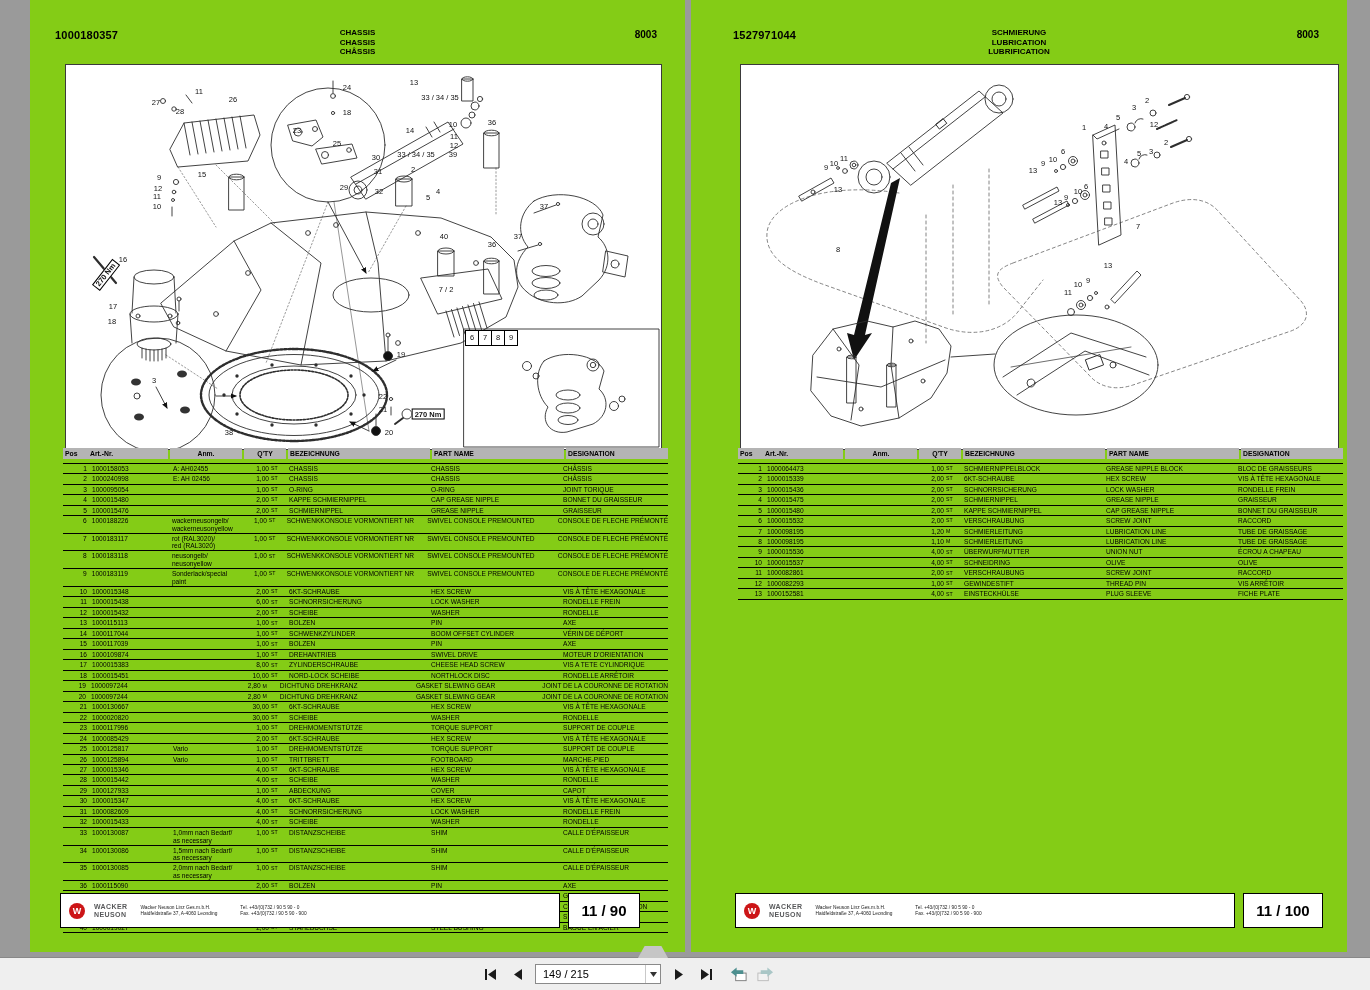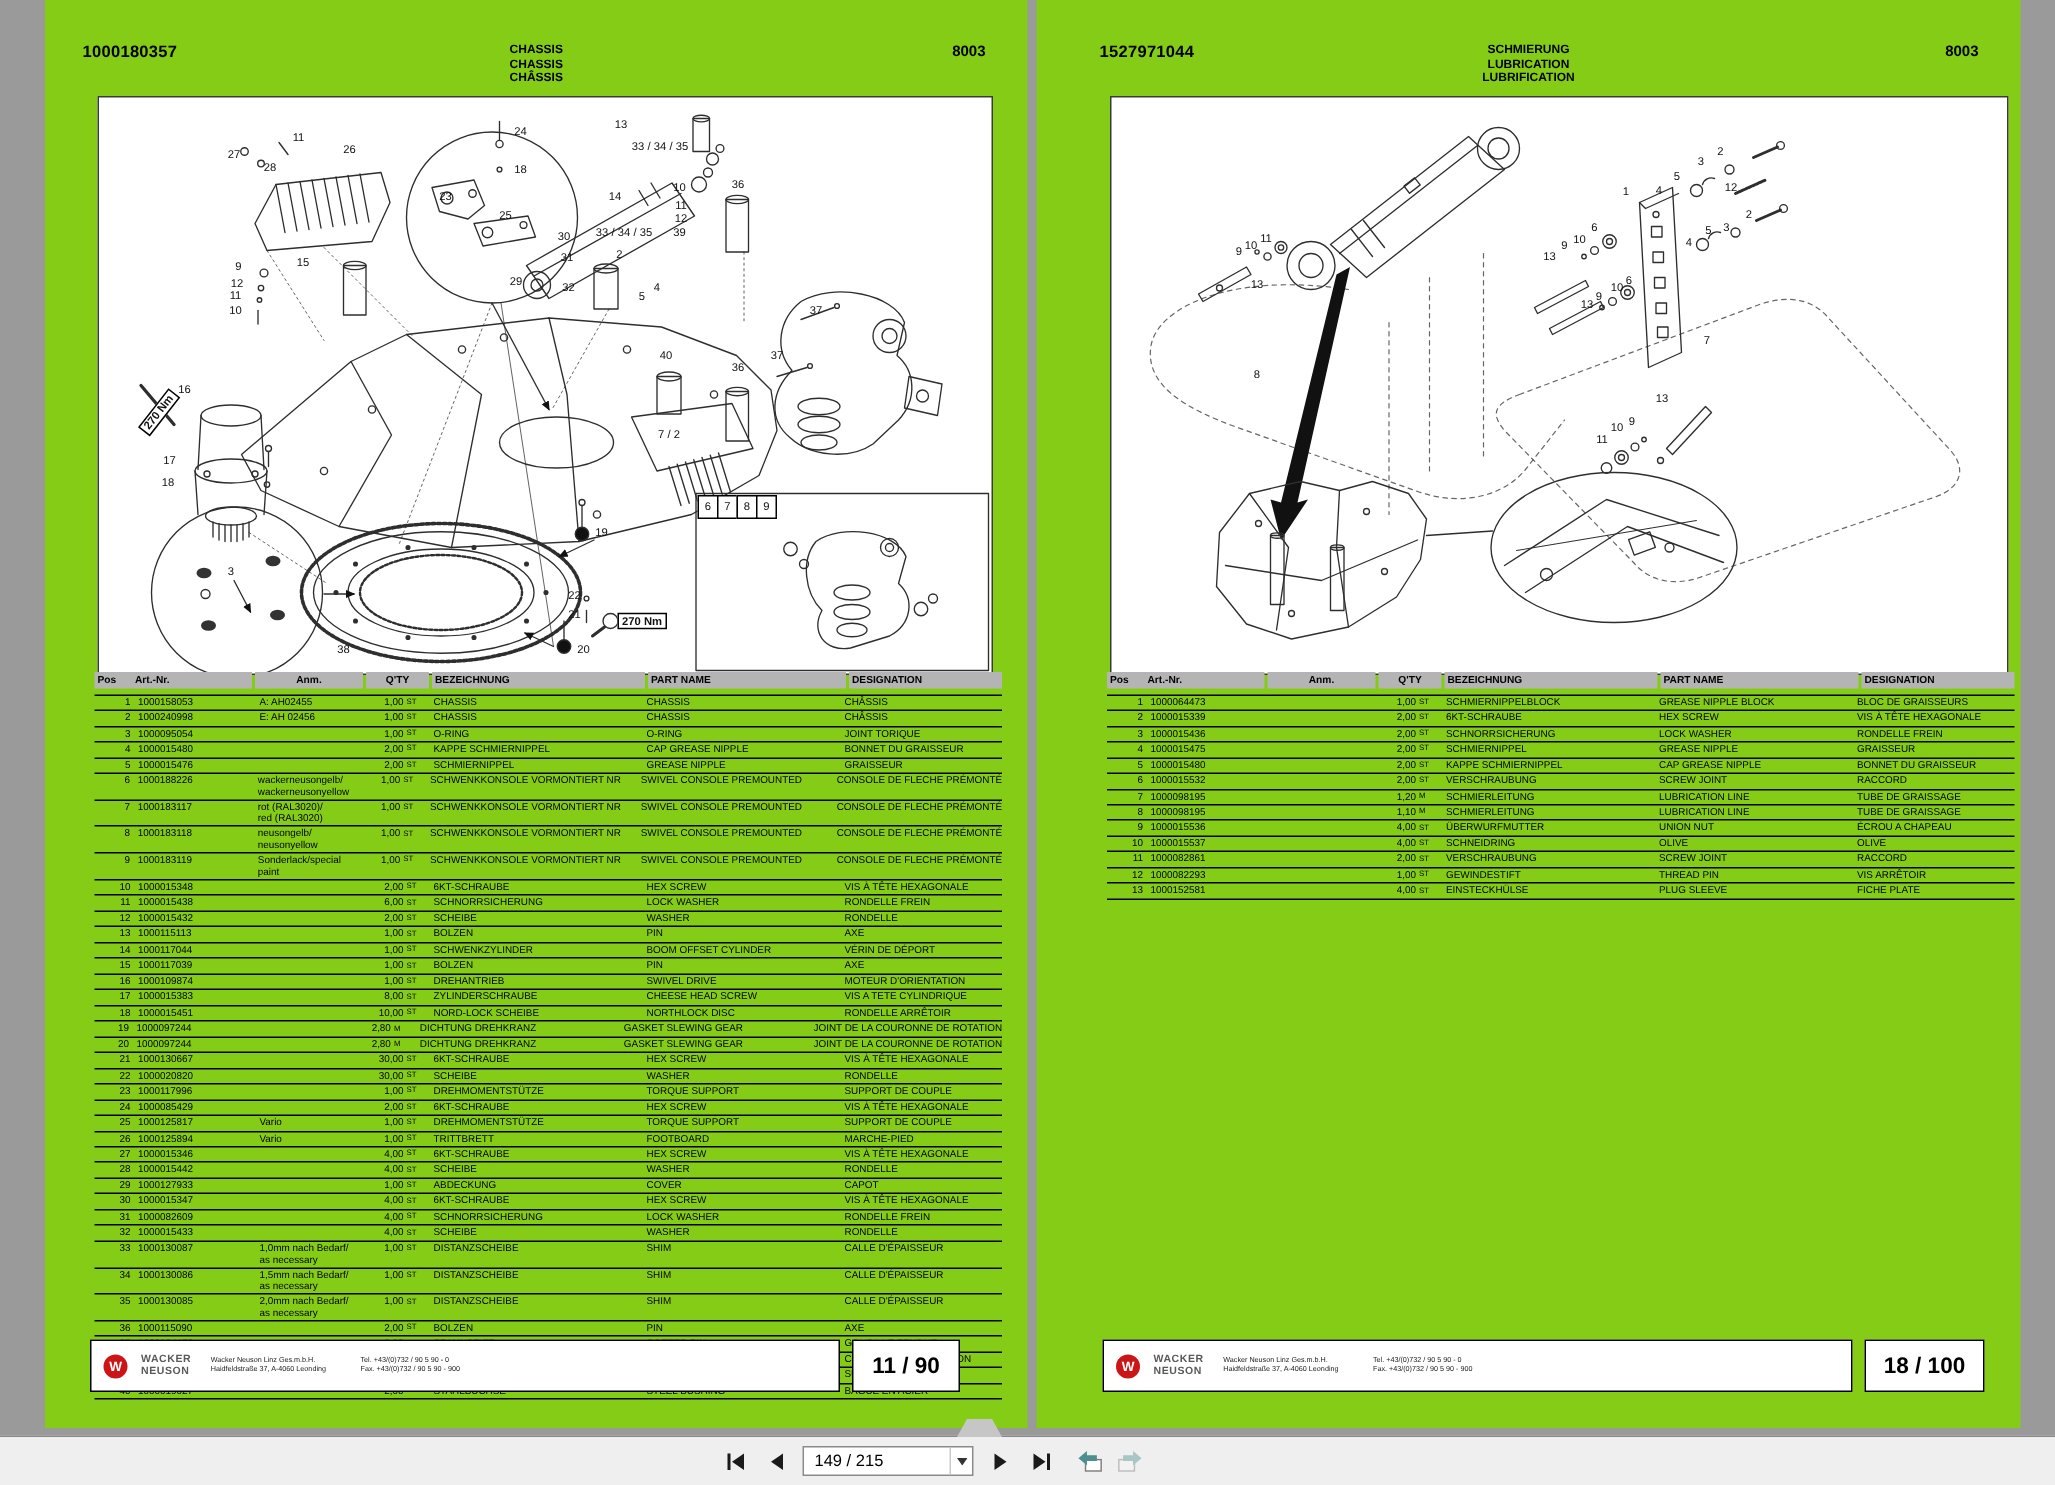--- a/index.html
+++ b/index.html
@@ -56,21 +56,21 @@
   .addr{margin-left:4px;} .tel{margin-left:14px;}
   .pagebox{display:flex;align-items:center;justify-content:center;font-size:15px;font-weight:bold;}
   .pagebox-l{left:538px;width:72px;}
   .pagebox-r{left:552px;width:80px;}
   
   .toolbar{position:absolute;left:0;top:957px;width:1370px;height:33px;background:#efefef;border-top:1px solid #888;}
   .notch{position:absolute;left:638px;top:-12px;width:30px;height:12px;background:#c6c6c6;
          clip-path:polygon(22% 0,78% 0,100% 100%,0 100%);}
   .controls{position:absolute;left:481px;top:5px;display:flex;align-items:center;gap:9px;height:22px;}
   .tbtn{width:18px;height:18px;display:flex;align-items:center;justify-content:center;cursor:pointer;}
-  .combo{width:114px;height:20px;background:#fff;border:1px solid #8a8a8a;display:flex;align-items:center;
+  .combo{width:126px;height:20px;background:#fff;border:1px solid #8a8a8a;display:flex;align-items:center;
          font-size:11px;box-sizing:border-box;cursor:pointer;}
   .combo-text{flex:1;padding-left:7px;}
   .combo-arrow{width:14px;height:100%;display:flex;align-items:center;justify-content:center;border-left:1px solid #c9c9c9;}
   .viewbtns{display:flex;gap:8px;margin-left:6px;}
 </style>
 </head>
 <body>
 
 <div class="canvas">
 
@@ -1023,21 +1023,21 @@
       </div>
       <div class="addr">
         <div>Wacker Neuson Linz  Ges.m.b.H.</div>
         <div>Haidfeldstraße 37, A-4060 Leonding</div>
       </div>
       <div class="tel">
         <div>Tel. +43/(0)732 / 90 5 90 - 0</div>
         <div>Fax. +43/(0)732 / 90 5 90 - 900</div>
       </div>
     </div>
-    <div class="fbox pagebox pagebox-r">18 / 100</div>
+    <div class="fbox pagebox pagebox-r">11 / 100</div>
   </section>
 
   <div class="toolbar">
     <div class="notch"></div>
     <div class="controls">
       <div class="tbtn">
         <svg width="13" height="13" viewBox="0 0 13 13">
           <rect x="1" y="1" width="2" height="11" fill="#1a1a1a"></rect>
             <polygon points="12,1 4,6.5 12,12" fill="#1a1a1a"></polygon>
         </svg>

